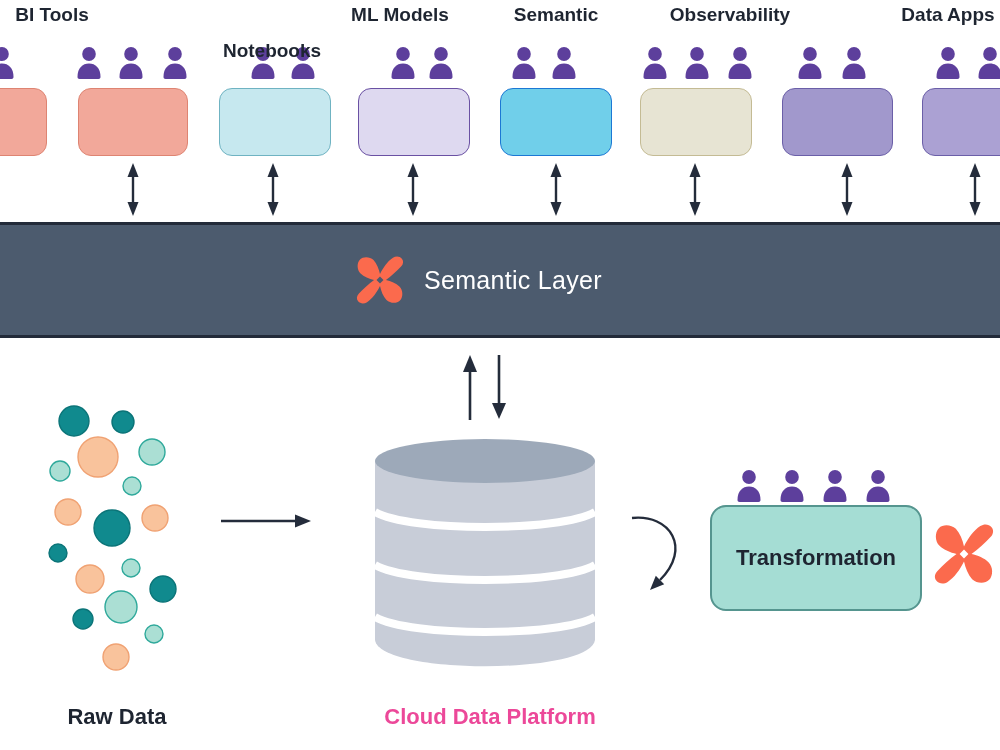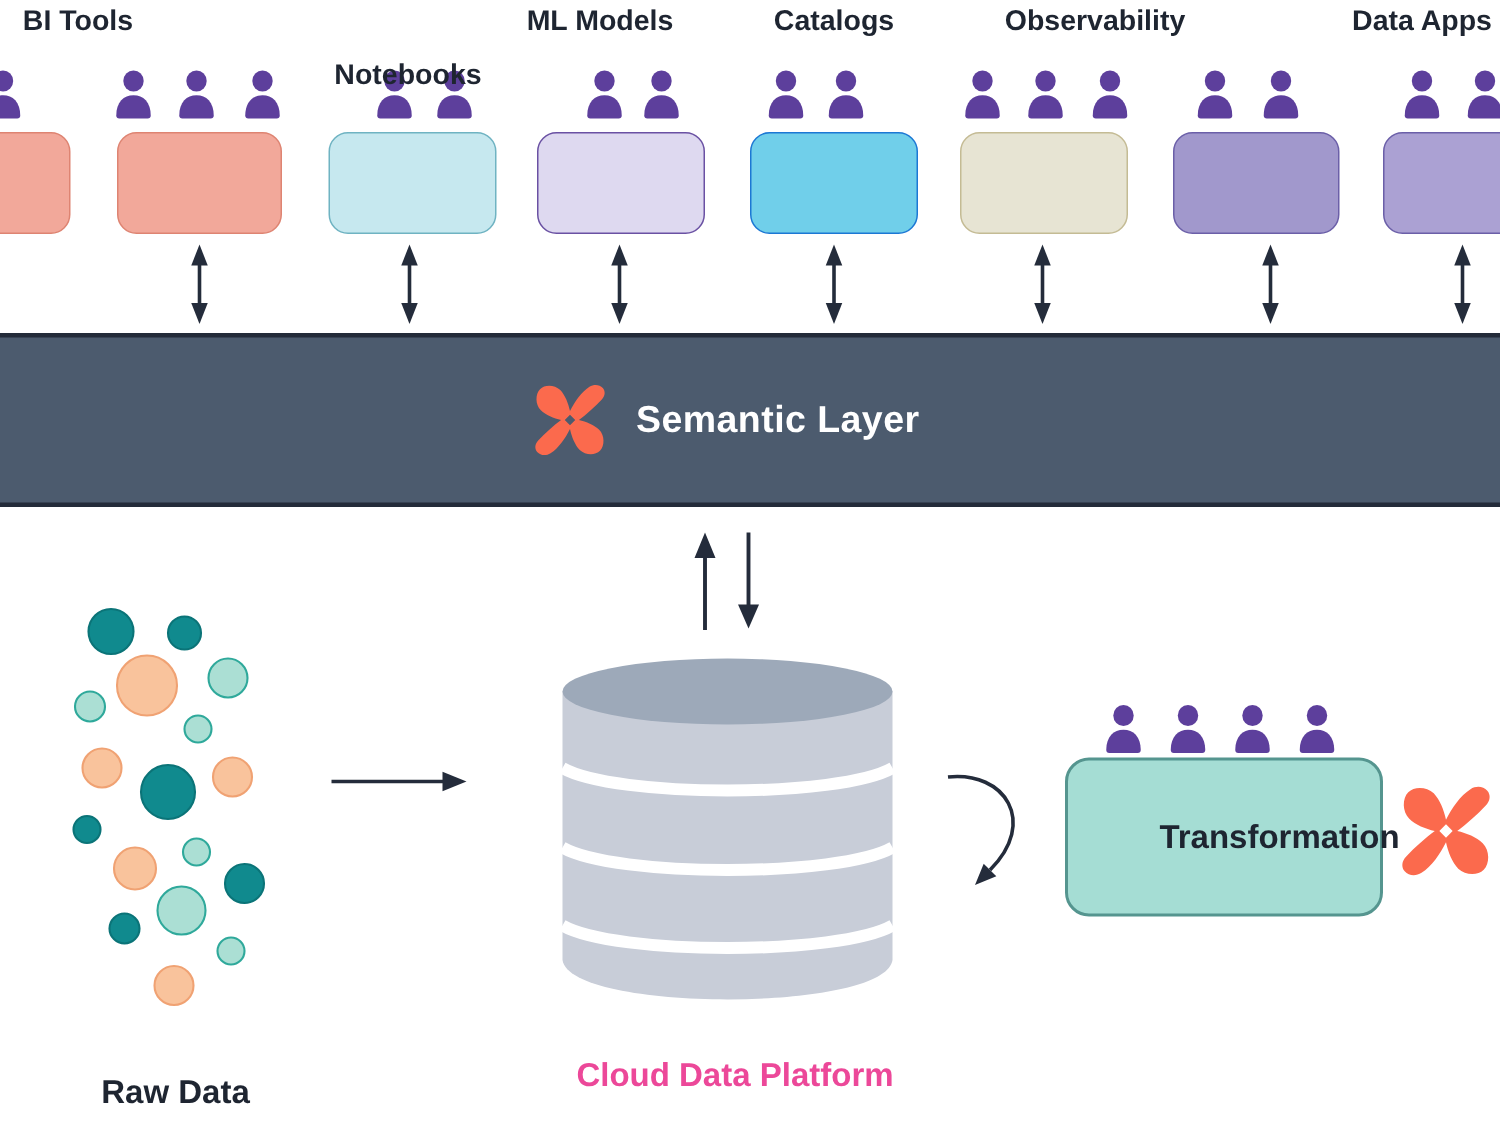--- a/index.html
+++ b/index.html
@@ -4,45 +4,45 @@
 <style>
   html,body{margin:0;padding:0;background:#fff;}
   .canvas{position:relative;width:1000px;height:750px;background:#ffffff;overflow:hidden;
           font-family:"Liberation Sans",sans-serif;}
   .cat-label{position:absolute;top:4px;transform:translateX(-50%);font-size:19px;font-weight:700;
              color:#1E2531;white-space:nowrap;z-index:3;}
   .tool-box{position:absolute;top:88px;height:68px;border:1.6px solid;border-radius:13px;
             box-sizing:border-box;z-index:1;}
   .bar{position:absolute;left:0;top:222px;width:1000px;height:116px;box-sizing:border-box;z-index:1;}
   .bar-text{position:absolute;left:424px;top:222px;height:116px;display:flex;align-items:center;
-            font-size:25px;font-weight:700;letter-spacing:.3px;z-index:3;}
+            font-size:25px;font-weight:400;letter-spacing:.3px;z-index:3;}
   .transform-box{position:absolute;left:710px;top:505px;width:212px;height:106px;border:2px solid;
                  border-radius:16px;box-sizing:border-box;z-index:1;}
   .transform-label{position:absolute;left:710px;top:505px;width:212px;height:106px;display:flex;
                    align-items:center;justify-content:center;font-size:22px;font-weight:700;z-index:3;}
   .bottom-label{position:absolute;top:704px;transform:translateX(-50%);font-size:22px;font-weight:700;
                 white-space:nowrap;z-index:3;}
   #gfx{position:absolute;left:0;top:0;z-index:2;}
 </style>
 </head>
 <body>
 
 <div class="canvas">
 
   <div class="bar" id="semantic-bar" style="background: rgb(76, 91, 110); border-top: 3px solid rgb(35, 43, 57); border-bottom: 3px solid rgb(35, 43, 57);"></div>
   <div class="bar-text" id="bar-text" style="color: rgb(255, 255, 255);">Semantic Layer</div>
 
   <div class="transform-box" id="transform-box" style="background: rgb(165, 221, 212); border-color: rgb(85, 149, 143);"></div>
-  <div class="transform-label" id="transform-label" style="color: rgb(30, 37, 49); margin-left: 37px;">Transformation</div>
+  <div class="transform-label" id="transform-label" style="color: rgb(30, 37, 49);">Transformation</div>
 
   <div id="labels">
       <div class="cat-label" style="left: 52px;">BI Tools</div>
       <div class="cat-label" style="left: 272px; margin-top: 36px;">Notebooks</div>
       <div class="cat-label" style="left: 400px;">ML Models</div>
-      <div class="cat-label" style="left: 556px;">Catalogs</div>
+      <div class="cat-label" style="left: 556px;">Semantic</div>
       <div class="cat-label" style="left: 730px;">Observability</div>
       <div class="cat-label" style="left: 948px;">Data Apps</div>
     </div>
   <div id="boxes">
       <div class="tool-box" style="left: -28px; width: 75px; background: rgb(242, 168, 154); border-color: rgb(222, 132, 114);"></div>
       <div class="tool-box" style="left: 78px; width: 110px; background: rgb(242, 168, 154); border-color: rgb(222, 132, 114);"></div>
       <div class="tool-box" style="left: 219px; width: 112px; background: rgb(198, 232, 239); border-color: rgb(111, 179, 194);"></div>
       <div class="tool-box" style="left: 358px; width: 112px; background: rgb(222, 217, 240); border-color: rgb(106, 81, 163);"></div>
       <div class="tool-box" style="left: 500px; width: 112px; background: rgb(112, 207, 234); border-color: rgb(28, 120, 212);"></div>
       <div class="tool-box" style="left: 640px; width: 112px; background: rgb(231, 228, 211); border-color: rgb(196, 187, 148);"></div>
@@ -180,15 +180,15 @@
         <circle cx="90" cy="579" r="14" fill="#F9C39C" stroke="#F0A273" stroke-width="1.4"></circle>
         <circle cx="131" cy="568" r="9" fill="#ABDFD4" stroke="#2FA99B" stroke-width="1.4"></circle>
         <circle cx="163" cy="589" r="13" fill="#108A8E" stroke="#0B7478" stroke-width="1.4"></circle>
         <circle cx="121" cy="607" r="16" fill="#ABDFD4" stroke="#2FA99B" stroke-width="1.4"></circle>
         <circle cx="83" cy="619" r="10" fill="#108A8E" stroke="#0B7478" stroke-width="1.4"></circle>
         <circle cx="154" cy="634" r="9" fill="#ABDFD4" stroke="#2FA99B" stroke-width="1.4"></circle>
         <circle cx="116" cy="657" r="13" fill="#F9C39C" stroke="#F0A273" stroke-width="1.4"></circle>
       </g>
   </svg>
 
-  <div class="bottom-label" id="raw-label" style="left: 117px; color: rgb(30, 37, 49); margin-top: 11px;">Raw Data</div>
+  <div class="bottom-label" id="raw-label" style="left: 117px; color: rgb(30, 37, 49);">Raw Data</div>
   <div class="bottom-label" id="cdp-label" style="left: 490px; color: #ec4899;">Cloud Data Platform</div>
 </div>
 
 </body></html>

